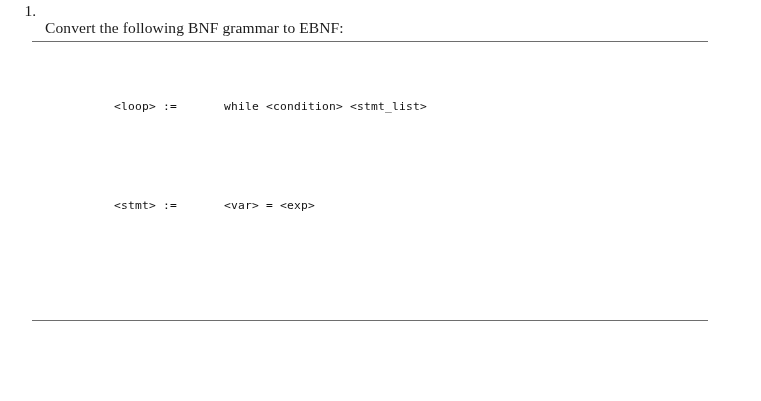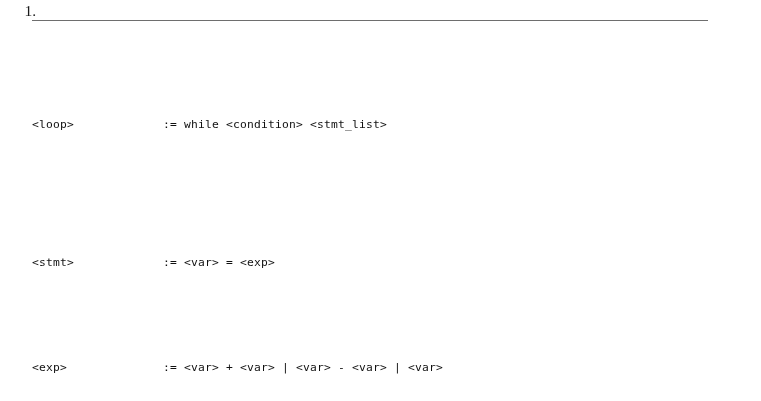--- a/index.html
+++ b/index.html
@@ -77,54 +77,54 @@
   }
 
   
   .rule {
     display: block;
     white-space: pre;
   }
   .rule .lhs {
     display: inline-block;
     width: 124px;
-    text-align: left;
-    margin-top: 39px;
+    text-align: right;
   }
   .rule .op {
     display: inline-block;
     padding: 0 7px;
   }
   .rule .rhs {
     display: inline;
+    margin-left: 40px;
   }
   .gap-before-code { height: 3px; }
 </style>
 </head>
 <body>
 
 <div class="page">
 
   <ol class="q-list">
 
     <li class="question" style="padding-top:17px;">
       <span class="q-number">1.</span>
+      <div class="q-text">Convert the following BNF grammar to EBNF:</div>
 
       <div class="gap-before-code"></div>
 
       <div class="code-block">
         <div class="code-inner">
 
           <span class="rule"><span class="lhs">&lt;loop&gt;</span><span class="op">:=</span><span class="rhs">while &lt;condition&gt; &lt;stmt_list&gt;</span></span>
 
 
 
           <span class="rule"><span class="lhs">&lt;stmt&gt;</span><span class="op">:=</span><span class="rhs">&lt;var&gt; = &lt;exp&gt;</span></span>
 
-          <span class="rule"><span class="lhs">&lt;exp&gt;</span><span class="op">:=</span><span class="rhs">&lt;var&gt; + &lt;var&gt; | &lt;var&gt; - &lt;var&gt; | &lt;var&gt;</span></span>
 
           
 
         </div>
       </div>
     </li>
 
   </ol>
 </div>
 

